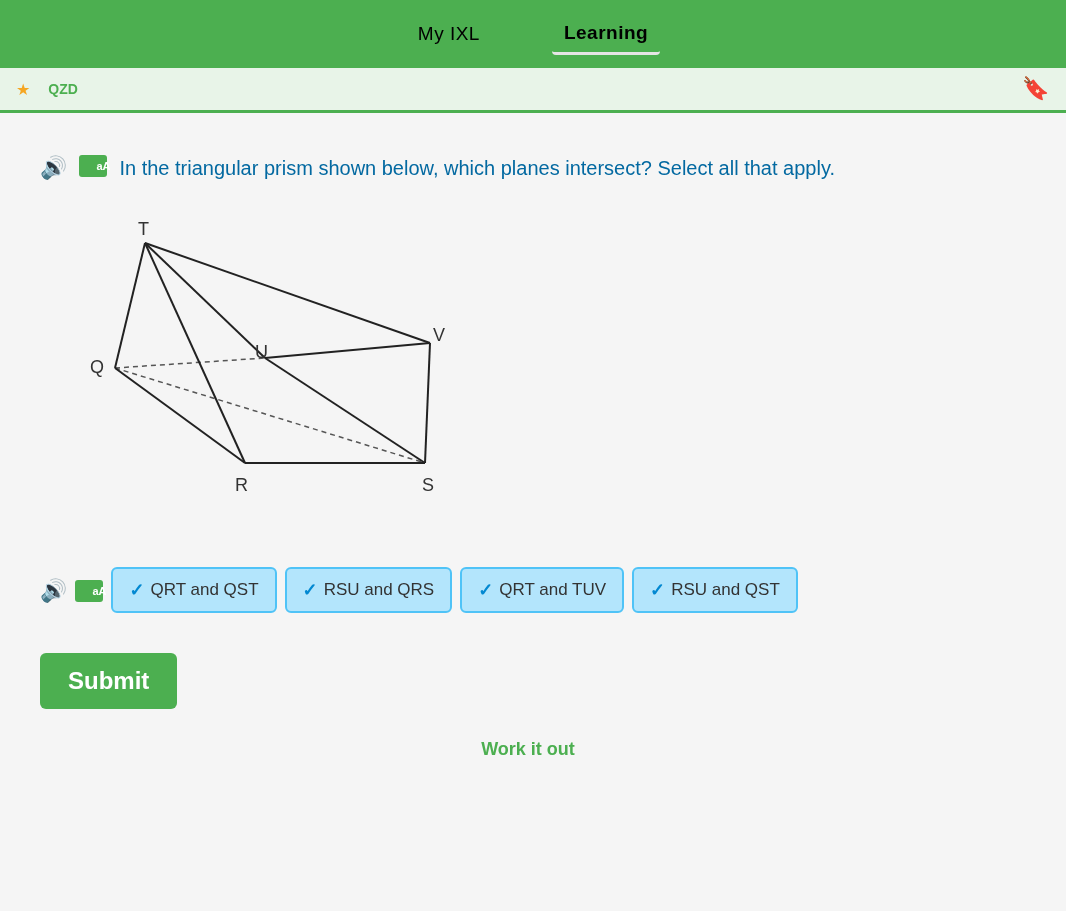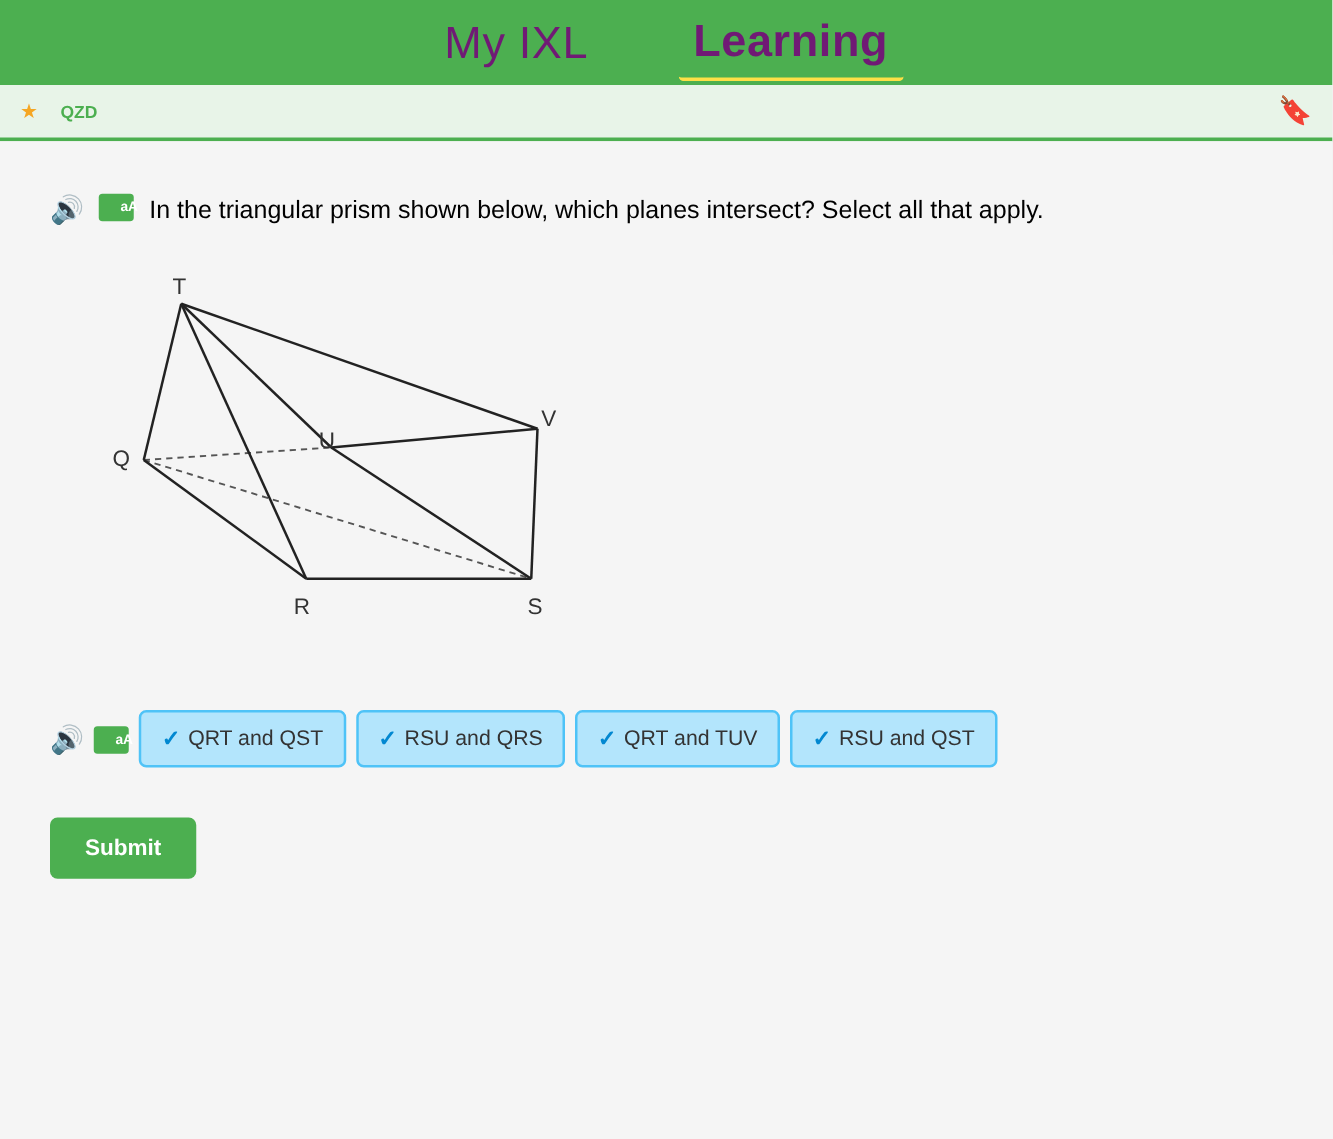--- a/index.html
+++ b/index.html
@@ -15,31 +15,31 @@
     .top-nav {
       background: #4caf50;
       height: 68px;
       display: flex;
       align-items: center;
       justify-content: center;
       gap: 60px;
       padding: 0 40px;
     }
     .nav-item {
-      color: #701a75;
-      font-size: 36px;
+      color: #000000;
+      font-size: 19px;
       font-weight: 400;
       cursor: pointer;
       padding: 8px 12px;
       border-radius: 4px;
       letter-spacing: 0.5px;
     }
     .nav-item.active {
       font-weight: 600;
-      border-bottom: 3px solid #fde047;
+      border-bottom: 3px solid #e5e5e5;
     }
 
     
     .breadcrumb-bar {
       background: #e8f4e8;
       border-bottom: 3px solid #4caf50;
       padding: 8px 16px;
       display: flex;
       align-items: center;
       gap: 8px;
@@ -93,21 +93,21 @@
       color: white;
       font-size: 11px;
       font-weight: bold;
       cursor: pointer;
       margin-top: 2px;
       flex-shrink: 0;
       padding-left: 20px;
     }
     .question-text {
       font-size: 20px;
-      color: #000000;
+      color: #0369a1;
       line-height: 1.5;
     }
 
     
     .prism-area {
       margin: 10px 0 30px 20px;
     }
 
     
     .answers-row {
@@ -138,21 +138,21 @@
     .answer-option .option-text {
     }
 
     
     .submit-btn {
       background: #4caf50;
       color: white;
       border: none;
       border-radius: 6px;
       padding: 14px 28px;
-      font-size: 18px;
+      font-size: 24px;
       font-weight: 600;
       cursor: pointer;
       margin-bottom: 20px;
     }
 
     
     .work-it-out {
       color: #4caf50;
       font-size: 18px;
       font-weight: 600;
@@ -237,14 +237,15 @@
     <div class="answer-option">
       <span class="check-icon">✓</span>
       <span class="option-text">RSU and QST</span>
     </div>
   </div>
 
   
   <button class="submit-btn">Submit</button>
 
   
+  <div class="work-it-out">Work it out</div>
 
 </div>
 
 </body></html>

